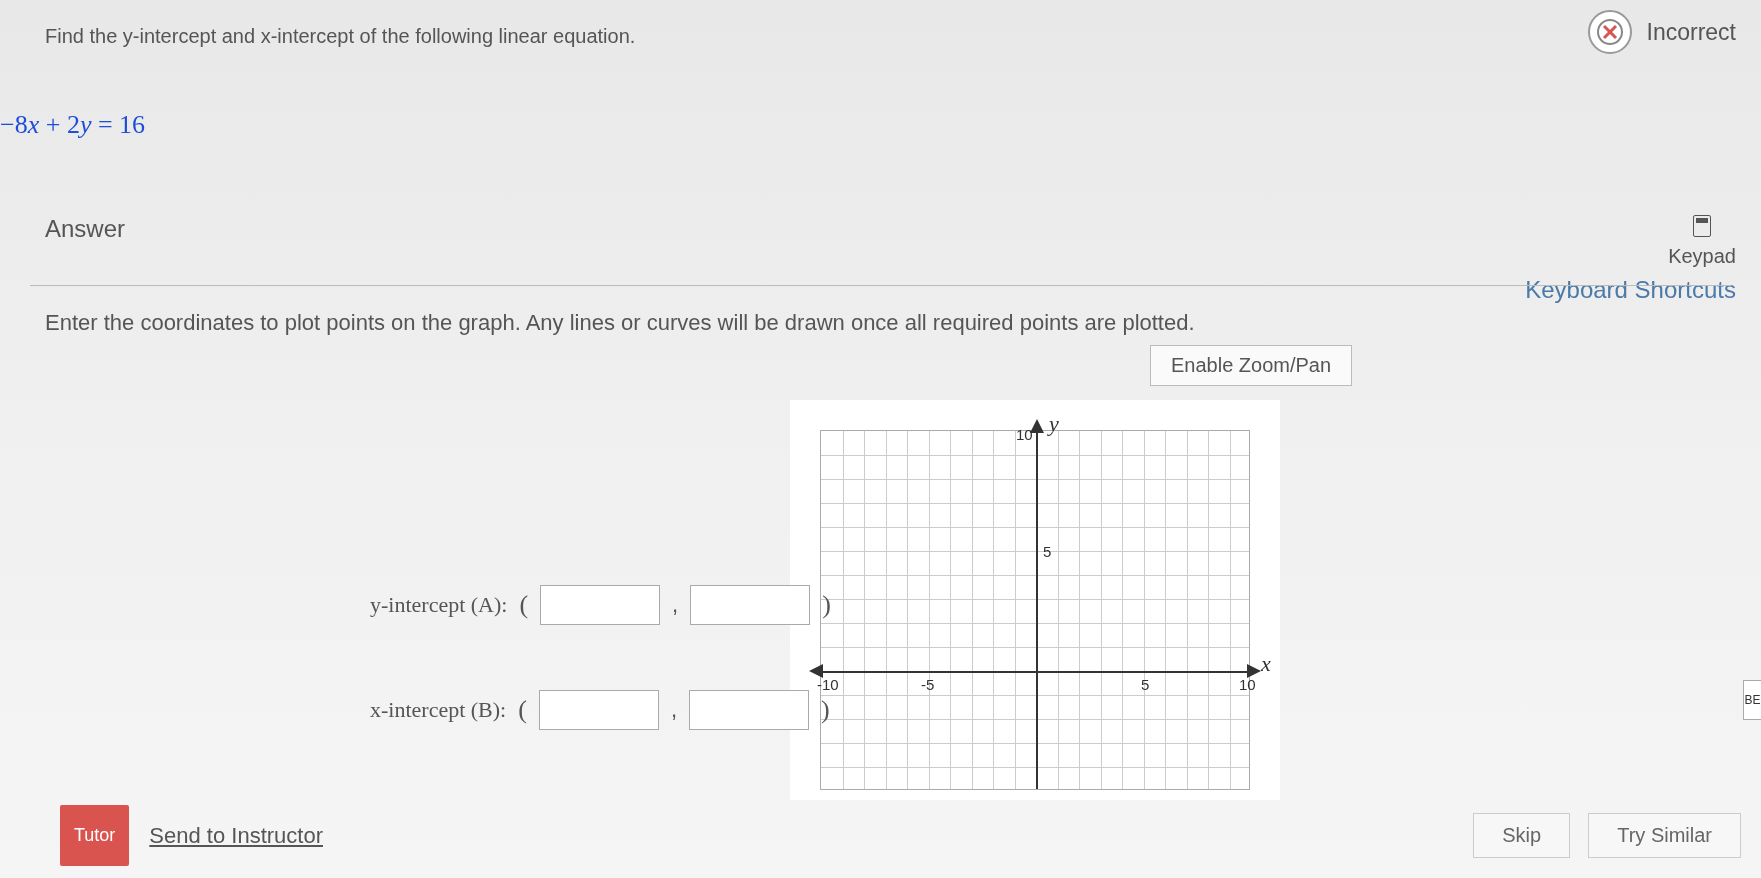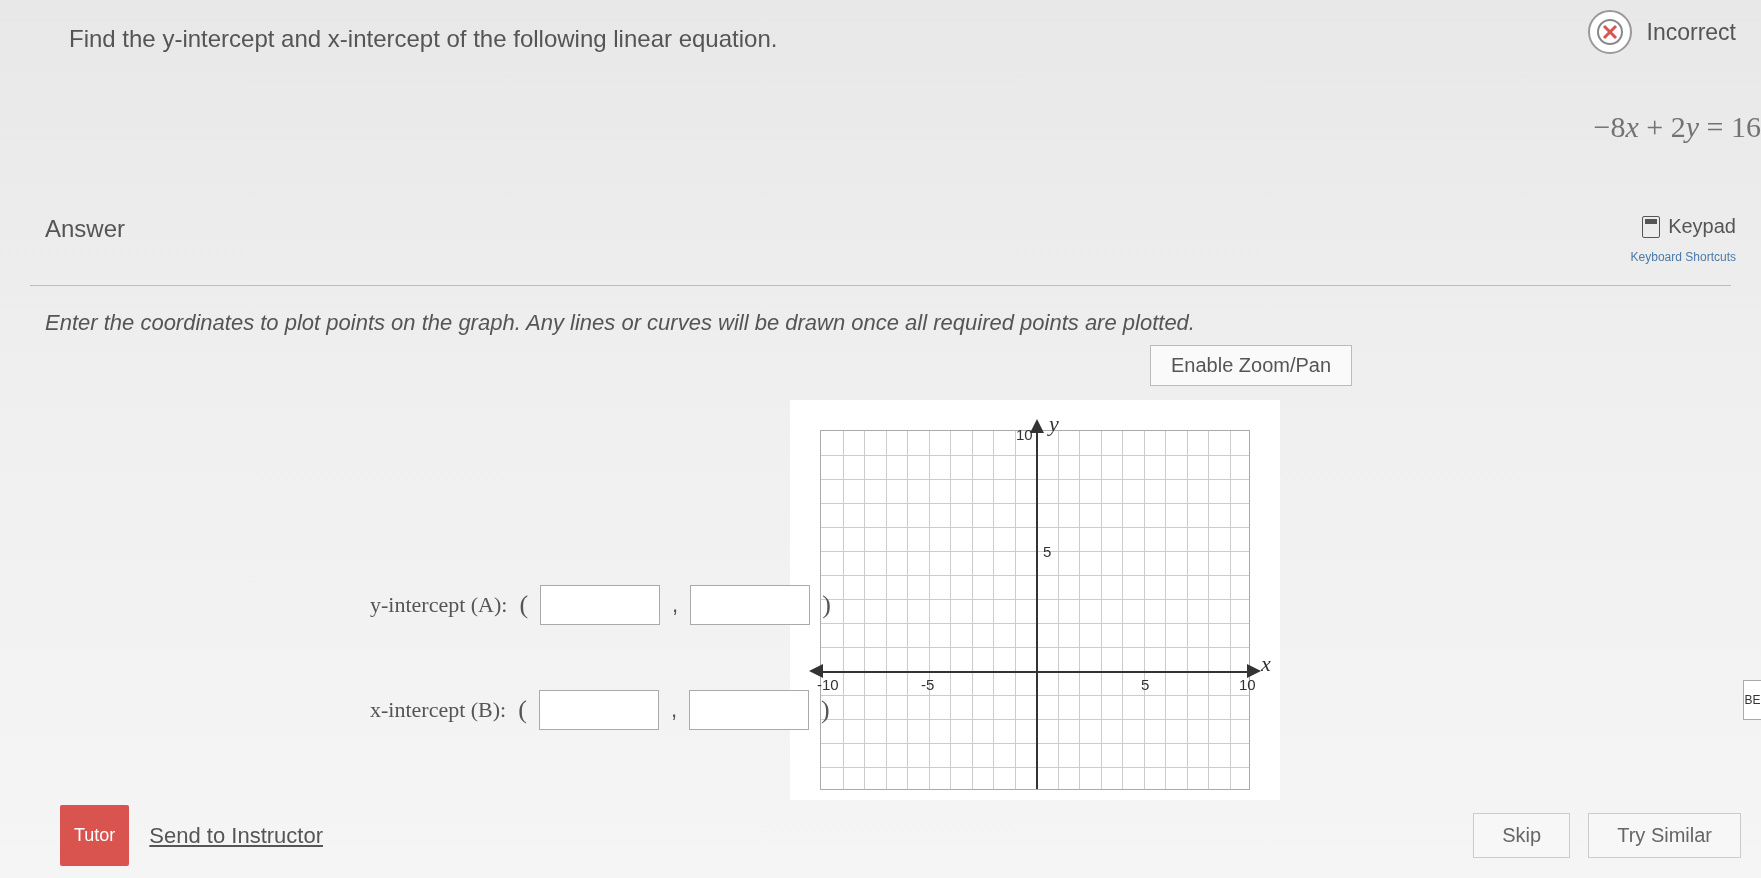--- a/index.html
+++ b/index.html
@@ -34,32 +34,31 @@
     .status-icon svg { display: block; }
     .incorrect-label {
       font-size: 23px;
       color: #555;
       font-weight: 500;
     }
     .question-text {
       position: absolute;
       top: 25px;
       left: 45px;
-      font-size: 24px;
-      color: #555;
-      margin-left: 24px;
+      font-size: 20px;
+      color: #555;
     }
     .equation {
       position: absolute;
       top: 110px;
       left: 0;
       right: 0;
-      text-align: right;
-      font-size: 30px;
-      color: #737373;
+      text-align: left;
+      font-size: 26px;
+      color: #1d4ed8;
       font-family: "Times New Roman", serif;
       font-style: italic;
     }
     .equation .num { font-style: normal; }
     .answer-header {
       position: absolute;
       top: 215px;
       left: 45px;
       font-size: 24px;
       color: #555;
@@ -71,55 +70,55 @@
       right: 25px;
       text-align: right;
     }
     .keypad-btn {
       display: inline-flex;
       align-items: center;
       gap: 8px;
       font-size: 20px;
       color: #555;
       cursor: pointer;
+      flex-direction: column;
     }
     .calc-icon {
       width: 18px;
       height: 22px;
       border: 1.5px solid #555;
       border-radius: 2px;
       position: relative;
     }
     .calc-icon::before {
       content: "";
       position: absolute;
       top: 2px; left: 2px; right: 2px;
       height: 5px;
       background: #555;
     }
     .kbd-shortcuts {
       margin-top: 8px;
-      font-size: 12px;
+      font-size: 24px;
       color: #4a7aa8;
       cursor: pointer;
     }
     .divider {
       position: absolute;
       top: 285px;
       left: 30px;
       right: 30px;
       border-top: 1px solid #bbb;
     }
     .instructions {
       position: absolute;
       top: 310px;
       left: 45px;
       font-size: 22px;
       color: #555;
-      font-style: italic;
     }
     .zoom-btn {
       position: absolute;
       top: 345px;
       left: 1150px;
       padding: 8px 20px;
       border: 1px solid #bbb;
       background: #fafafa;
       font-size: 20px;
       color: #555;

